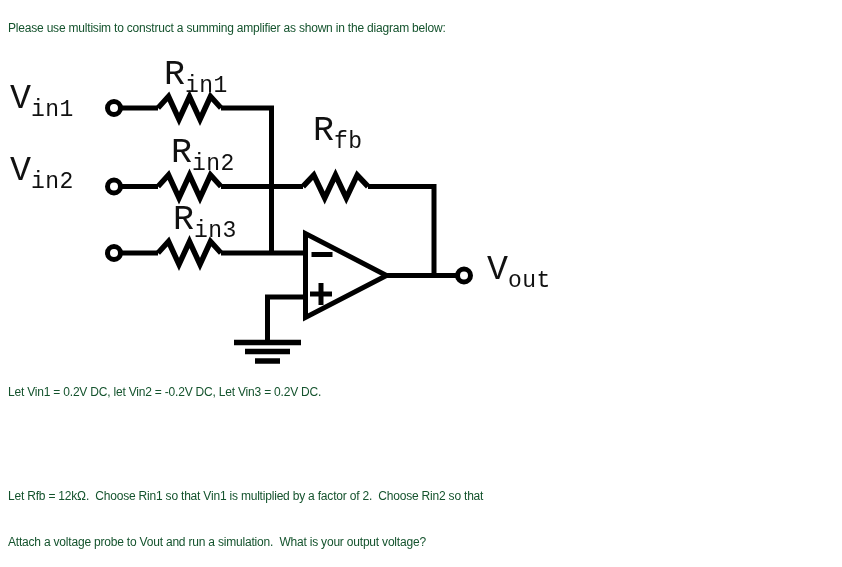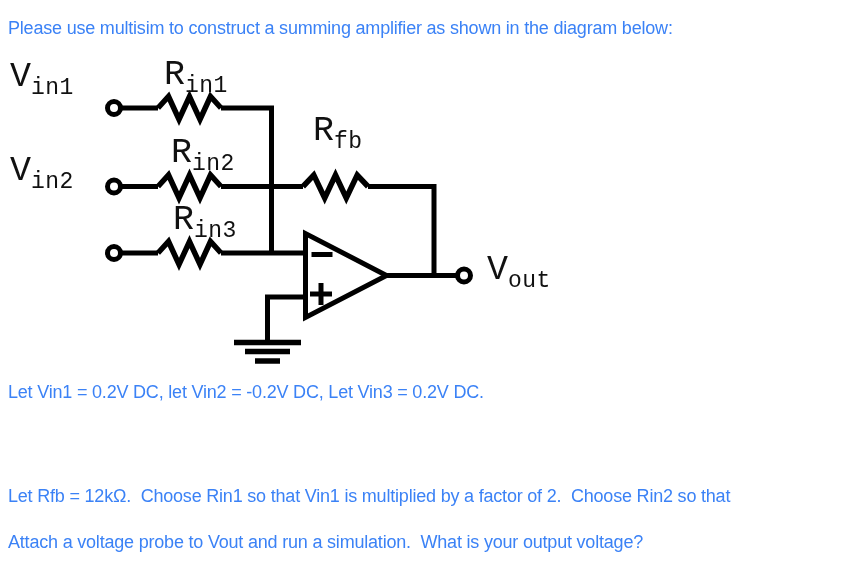--- a/index.html
+++ b/index.html
@@ -7,22 +7,22 @@
     position: relative;
     width: 842px;
     height: 567px;
     background: #ffffff;
     overflow: hidden;
     font-family: "Liberation Sans", sans-serif;
   }
   .para {
     position: absolute;
     left: 8px;
-    color: #3b82f6;
-    font-size: 18px;
+    color: #14532d;
+    font-size: 12px;
     line-height: 26px;
     white-space: pre-wrap;
     letter-spacing: -0.2px;
   }
   .para.multiline { line-height: 30px; }
   .schematic {
     position: absolute;
     inset: 0;
   }
   .schematic svg { position: absolute; left: 0; top: 0; }
@@ -85,21 +85,21 @@
       </g>
 
       <g stroke="#000000" stroke-width="5" fill="#ffffff">
         <circle cx="114" cy="108" r="6.5"></circle>
         <circle cx="114" cy="186.5" r="6.5"></circle>
         <circle cx="114" cy="253" r="6.5"></circle>
         <circle cx="464" cy="275.5" r="6.5"></circle>
       </g>
     </svg>
 
-    <span class="clabel" style="left:10px; top:60px;"><span>V</span><span class="csub">in1</span></span>
+    <span class="clabel" style="left:10px; top:82px;"><span>V</span><span class="csub">in1</span></span>
     <span class="clabel" style="left:10px; top:154px;text-align:right;"><span>V</span><span class="csub">in2</span></span>
     <span class="clabel" style="left:164px; top:58px;"><span>R</span><span class="csub">in1</span></span>
     <span class="clabel" style="left:171px; top:136px;"><span>R</span><span class="csub">in2</span></span>
     <span class="clabel" style="left:173px; top:203px;"><span>R</span><span class="csub">in3</span></span>
     <span class="clabel" style="left:313px; top:114px;"><span>R</span><span class="csub">fb</span></span>
     <span class="clabel" style="left:487px; top:253px;"><span>V</span><span class="csub">out</span></span>
   </div>
 
   <div class="para" style="top:379px;">Let Vin1 = 0.2V DC, let Vin2 = -0.2V DC, Let Vin3 = 0.2V DC.</div>
 

